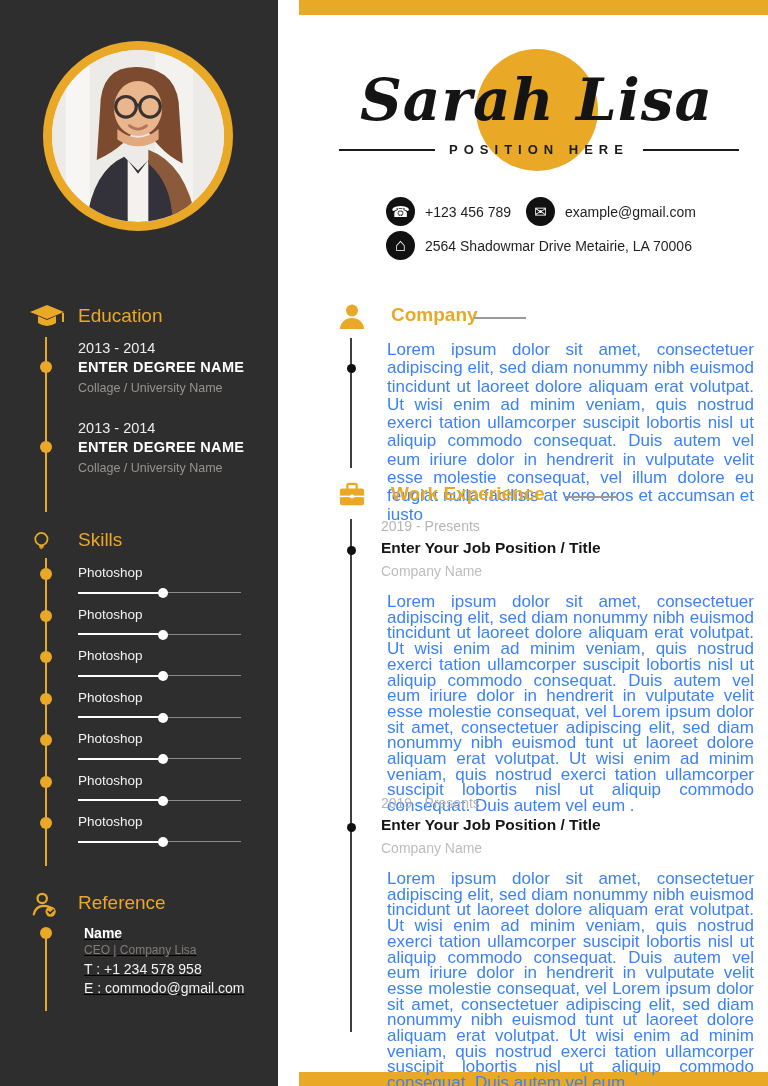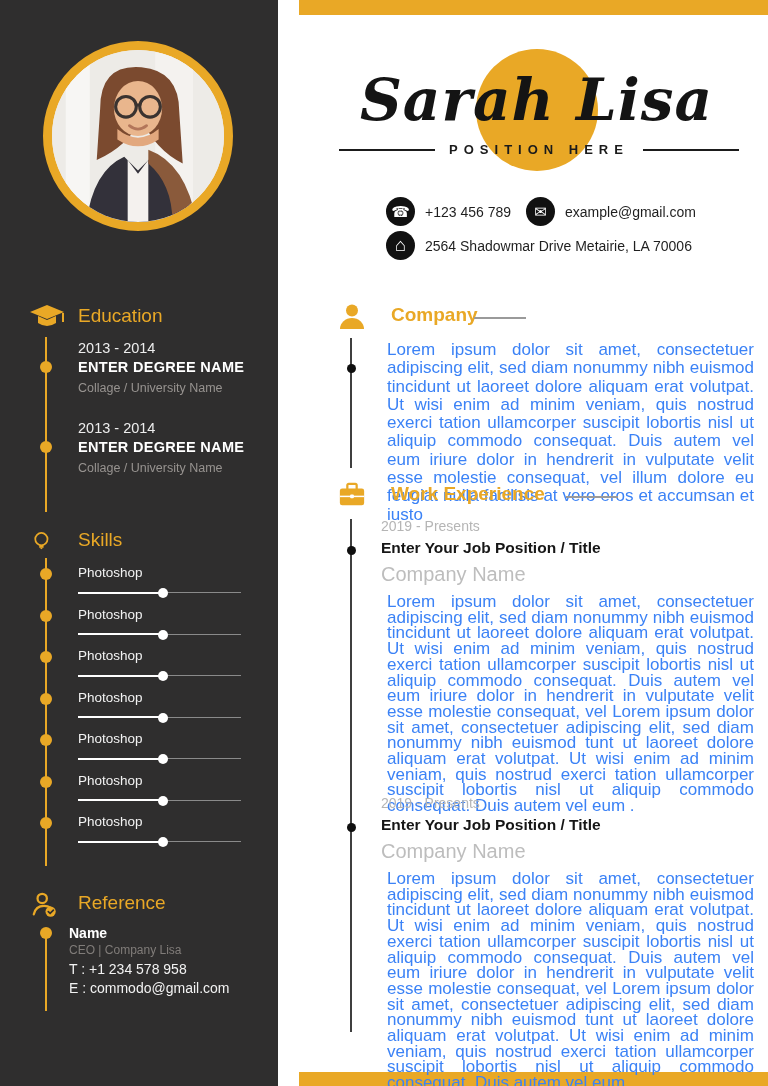--- a/index.html
+++ b/index.html
@@ -25,21 +25,21 @@
   .edu-degree { font-size:14.5px; font-weight:bold; color:#FFFFFF; letter-spacing:.3px; margin-bottom:6px; }
   .edu-school { font-size:12.5px; color:#979390; }
 
   .skill { position:absolute; left:78px; width:163px; }
   .skill-label { font-size:13.5px; color:#F2F2F2; margin-bottom:8px; }
   .slider { position:relative; width:163px; height:10px; }
   .slider .track  { position:absolute; left:0; right:0; top:4px; height:1px; background:#8a8a8a; }
   .slider .fill   { position:absolute; left:0; top:3.5px; height:2px; background:#ffffff; }
   .slider .thumb  { position:absolute; top:0; width:10px; height:10px; border-radius:50%; background:#ffffff; }
 
-  .ref-block { position:absolute; left:69px; width:190px; }
+  .ref-block { position:absolute; left:84px; width:190px;text-decoration:underline; }
   .ref-name  { font-size:14px; font-weight:bold; color:#FFFFFF; margin-bottom:2px; }
   .ref-role  { font-size:12px; color:#807C79; margin-bottom:4px; }
   .ref-line  { font-size:14px; color:#F2F2F2; margin-bottom:3px; }
 
   
   .main { position:absolute; left:278px; top:0; width:490px; height:1086px; background:#fff;margin-left:21px; }
   .bar-top    { position:absolute; left:0; top:0; width:490px; height:15px; background:#E9A826; }
   .bar-right  { position:absolute; left:475px; top:0; width:15px; height:1086px; background:#E9A826; }
   .bar-bottom { position:absolute; left:0; top:1072px; width:490px; height:14px; background:#E9A826; }
 
@@ -64,21 +64,21 @@
   .v-line-k { position:absolute; width:2px; background:#3f3f3f; left:51px; }
   .dot-k { position:absolute; width:9px; height:9px; border-radius:50%; background:#0f0f0f; left:47.5px; }
 
   .body-text { position:absolute; left:88px; width:367px; font-size:17px; color:#3b82f6; text-align:justify; }
   .lh-loose { line-height:18.3px; }
   .lh-tight { line-height:15.7px; }
 
   .job { position:absolute; left:82px; width:367px; }
   .job-dates   { font-size:14px; color:#B5B5B5; margin-bottom:5px; }
   .job-title   { font-size:15.5px; font-weight:bold; color:#161616; margin-bottom:6px; }
-  .job-company { font-size:20px; color:#BDBDBD; }
+  .job-company { font-size:14px; color:#BDBDBD; }
 </style>
 </head>
 <body>
 
 <div class="page">
 
   <div class="sidebar">
 
     <div class="photo-ring">
       <svg viewBox="0 0 100 100">

